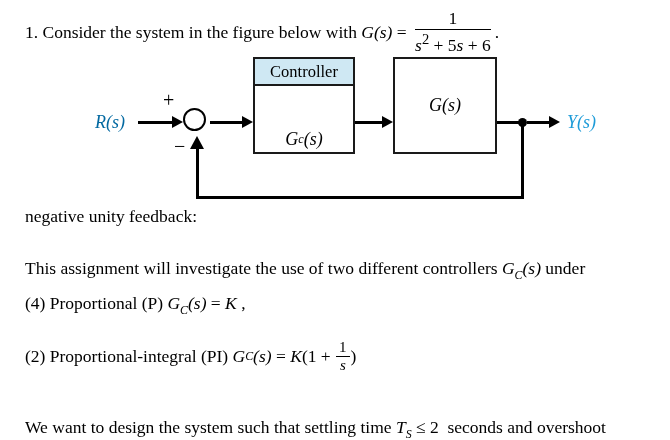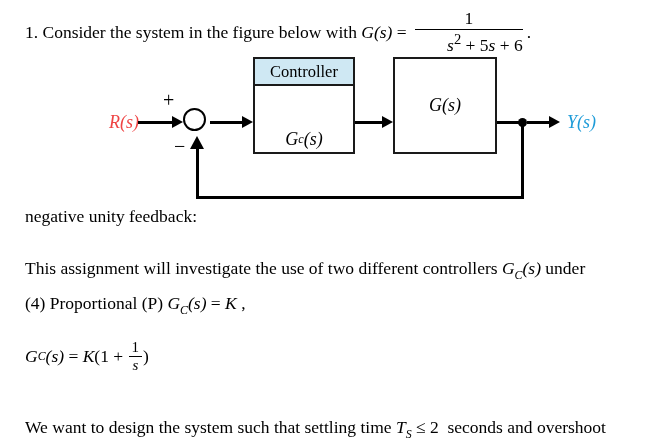--- a/index.html
+++ b/index.html
@@ -17,21 +17,21 @@
   sub.m, sub.sub { font-style: italic; font-size: 0.68em; }
   
   .title-row {
     display: flex; align-items: center;
     padding: 12px 0 0 25px;
     height: 52px;
     white-space: pre;
   }
   .frac { display: inline-block; text-align: center; vertical-align: middle; margin: 0 4px; line-height: 1.1; }
   .frac .num { display: block; padding: 0 6px 1px 6px; border-bottom: 1.6px solid #000; }
-  .frac .den { display: block; padding-top: 1px; margin-left: 32px; }
+  .frac .den { display: block; padding-top: 1px; }
   
   .diagram { position: relative; height: 150px; }
   .hline, .vline { position: absolute; background: #000; }
   .hline { height: 3px; }
   .vline { width: 3px; }
   .arrow-right {
     position: absolute; width: 0; height: 0;
     border-left: 11px solid #000;
     border-top: 6.5px solid transparent;
     border-bottom: 6.5px solid transparent;
@@ -77,21 +77,21 @@
 </head>
 <body>
 
 <div class="page">
 
   <div class="title-row">
     <span>1. Consider the system in the figure below with </span><span class="m">G(s)</span><span> = </span><span class="frac"><span class="num">1</span><span class="den"><span class="m">s</span><sup>2</sup><span> + 5</span><span class="m">s</span><span> + 6</span></span></span><span>.</span>
   </div>
 
   <div class="diagram">
-    <span class="signal-label" style="left:109px; top:60px; color:#ef4444;">R(s)</span>
+    <span class="signal-label" style="left:95px; top:60px; color:#0369a1;">R(s)</span>
 
     <div class="hline" style="left:138px; top:69px; width:36px;"></div>
     <div class="arrow-right" style="left:172px; top:64px;"></div>
 
     <span class="sign" style="left:163px; top:38px;">+</span>
     <div class="sum-circle"></div>
     <span class="sign" style="left:174px; top:84px;">−</span>
 
     <div class="hline" style="left:210px; top:69px; width:33px;"></div>
     <div class="arrow-right" style="left:242px; top:64px;"></div>
@@ -125,18 +125,18 @@
     <div class="hline" style="left:196px; top:144px; width:328px;"></div>
     <div class="vline" style="left:196px; top:96px; height:51px;"></div>
     <div class="arrow-up" style="left:190px; top:84px;"></div>
   </div>
 
   <div class="para">negative unity feedback:</div>
   <div class="para p1" style="white-space:pre;"><span>This assignment will investigate the use of two different controllers </span><span class="m">G</span><sub class="sub">C</sub><span class="m">(s)</span><span> under</span></div>
 
   <div class="para" style="white-space:pre;"><span>(4) Proportional (P) </span><span class="m">G</span><sub class="sub">C</sub><span class="m">(s)</span><span> = </span><span class="m">K</span><span> ,</span></div>
 
-  <div class="item2-row"><span class="m">G</span><sub class="sub">C</sub><span class="m">(s)</span><span> = </span><span class="m">K</span><span>(1 + </span><span class="frac-sm"><span class="num">1</span><span class="den m">s</span></span><span>)</span></div>
+  <div class="item2-row"><span>(2) Proportional-integral (PI) </span><span class="m">G</span><sub class="sub">C</sub><span class="m">(s)</span><span> = </span><span class="m">K</span><span>(1 + </span><span class="frac-sm"><span class="num">1</span><span class="den m">s</span></span><span>)</span></div>
 
   <div class="para p3" style="white-space:pre;"><span>We want to design the system such that settling time </span><span class="m">T</span><sub class="sub">S</sub><span> ≤ 2 </span><span> seconds and overshoot</span></div>
   <div class="para" style="white-space:pre; line-height:29px;"><span class="m">M</span><span> ≤ 5% </span><span> for a step input.</span></div>
 
 </div>
 
 </body></html>

